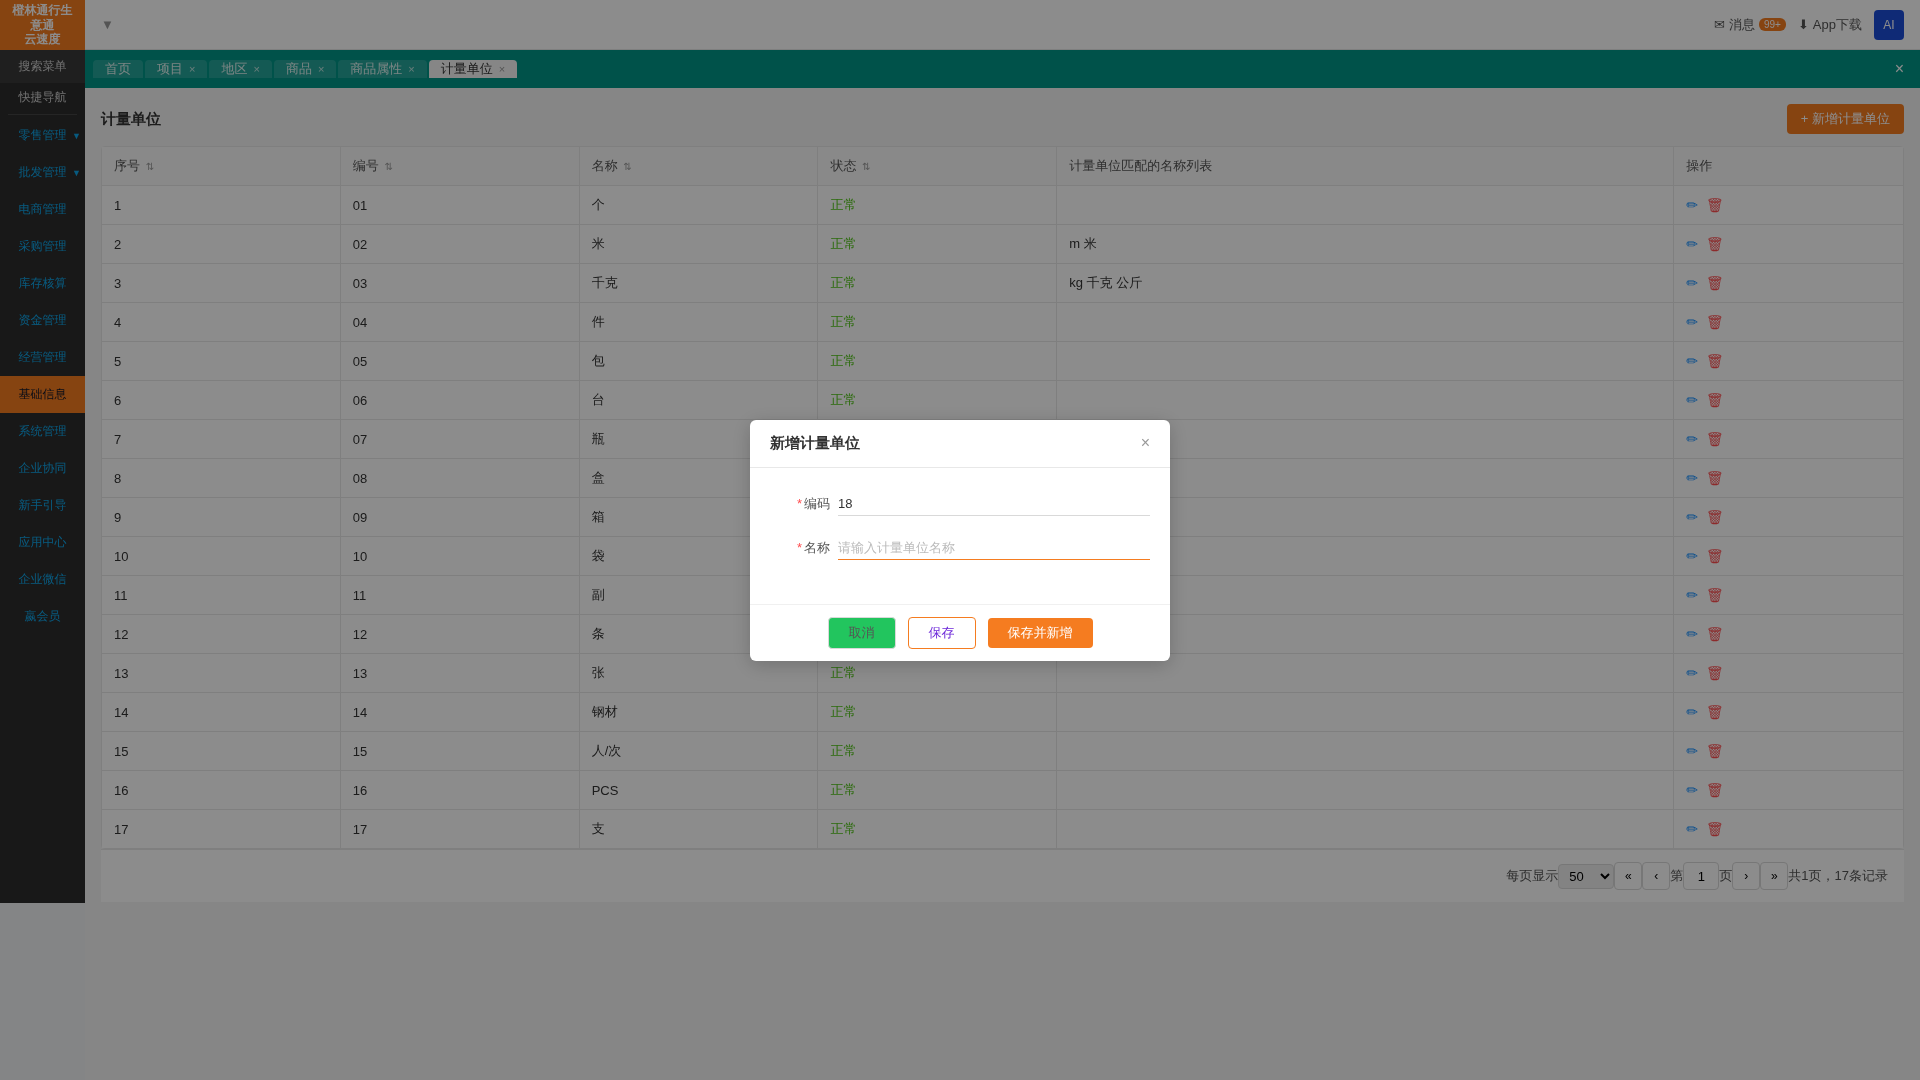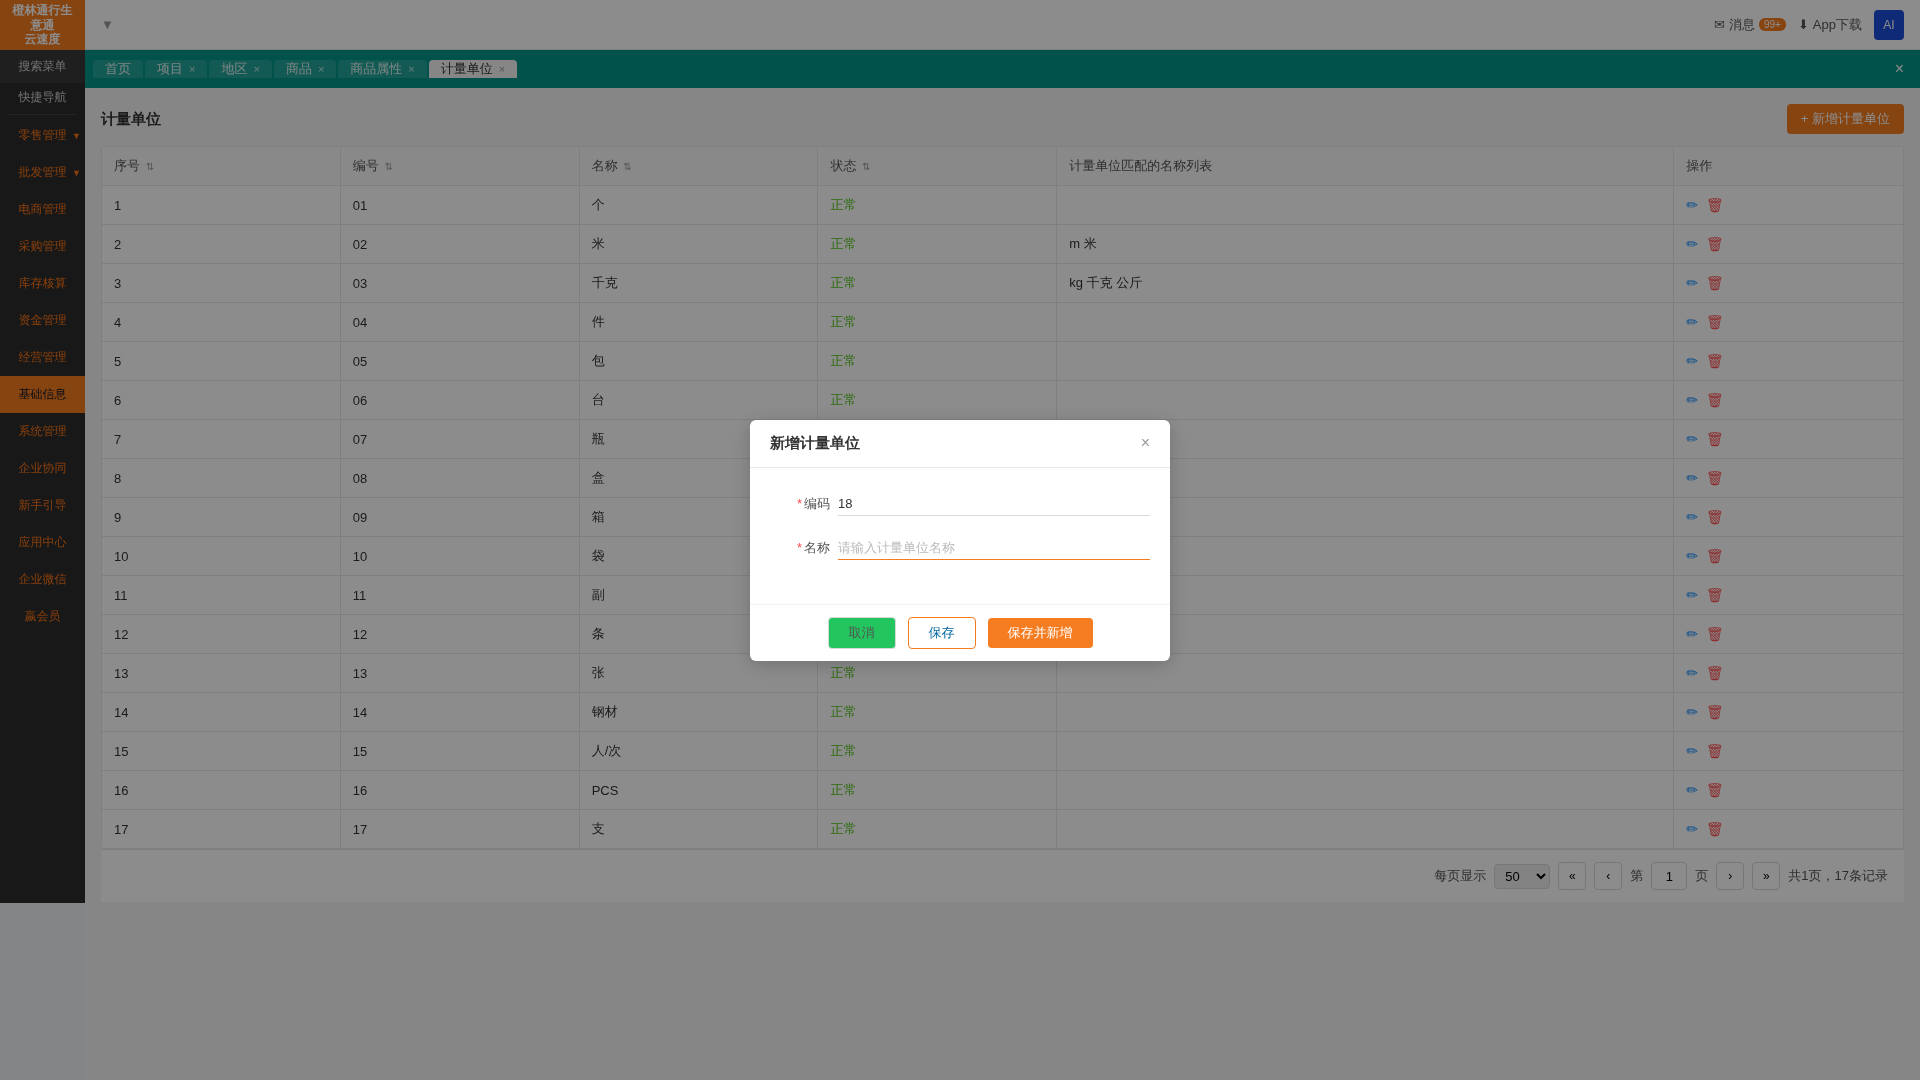--- a/index.html
+++ b/index.html
@@ -40,21 +40,21 @@
     .sidebar-nav {
       padding: 6px 4px;
       color: #ccc;
       font-size: 12px;
       text-align: center;
       cursor: pointer;
     }
     .sidebar-divider { height: 1px; background: #444; margin: 2px 8px; }
     .sidebar-item {
       padding: 10px 4px;
-      color: #f97316;
+      color: #0ea5e9;
       font-size: 12px;
       text-align: center;
       cursor: pointer;
       position: relative;
     }
     .sidebar-item.active { background: #f57c20; color: #0f172a; }
     .sidebar-item .arrow {
       font-size: 9px;
       position: absolute;
       right: 4px;
@@ -222,21 +222,20 @@
     .action-icon.delete { color: #ff4d4f; }
 
     
     .pagination-bar {
       display: flex;
       align-items: center;
       justify-content: flex-end;
       padding: 12px 16px;
       background: white;
       border-top: 1px solid #e8e8e8;
-      gap: 8px;
       font-size: 13px;
       color: #555;
     }
     .page-size-select {
       border: 1px solid #d9d9d9;
       border-radius: 4px;
       padding: 3px 6px;
       font-size: 13px;
     }
     .page-nav-btn {
@@ -341,21 +340,21 @@
       font-size: 13px;
       color: #555;
     }
     .btn-save {
       padding: 6px 20px;
       border: 1px solid #f57c20;
       border-radius: 4px;
       background: white;
       cursor: pointer;
       font-size: 13px;
-      color: #0369a1;
+      color: #6d28d9;
     }
     .btn-save-new {
       padding: 6px 20px;
       border: none;
       border-radius: 4px;
       background: #f57c20;
       cursor: pointer;
       font-size: 13px;
       color: white;
     }

